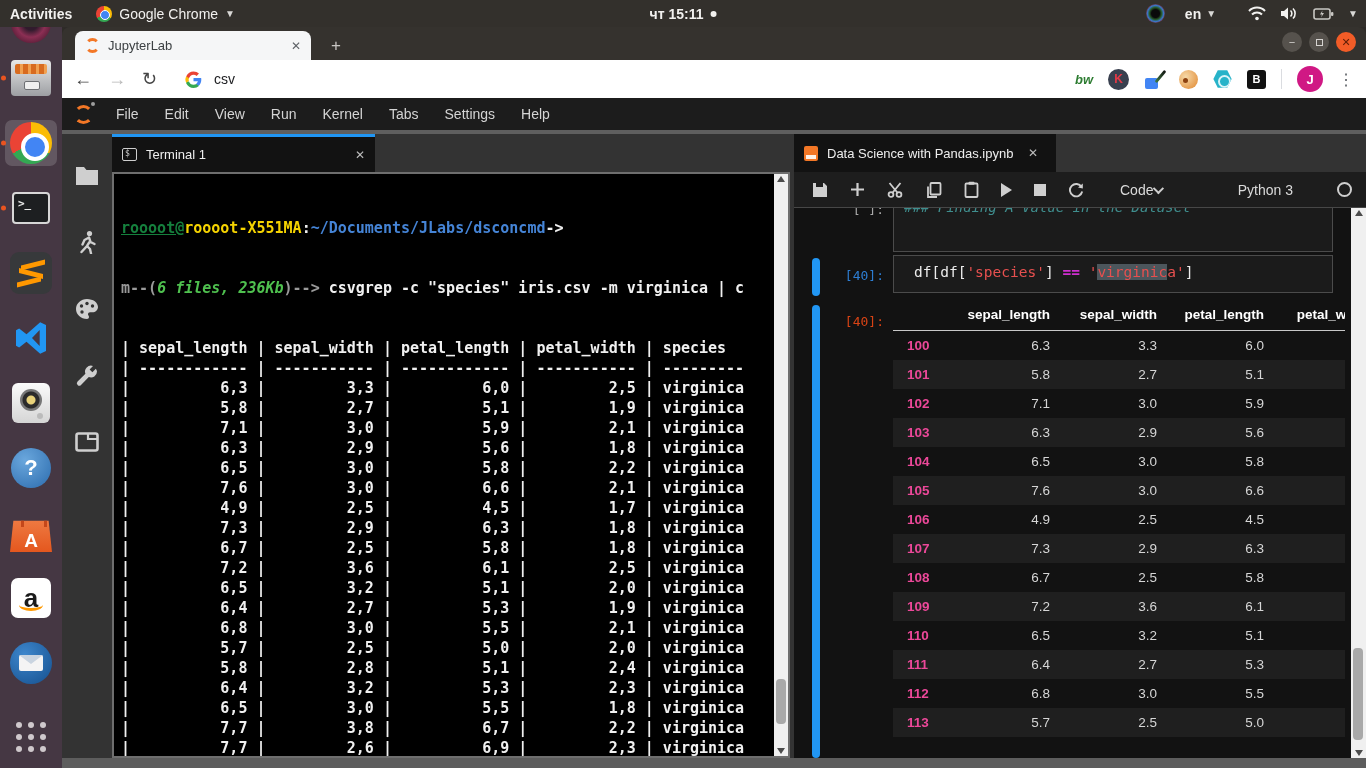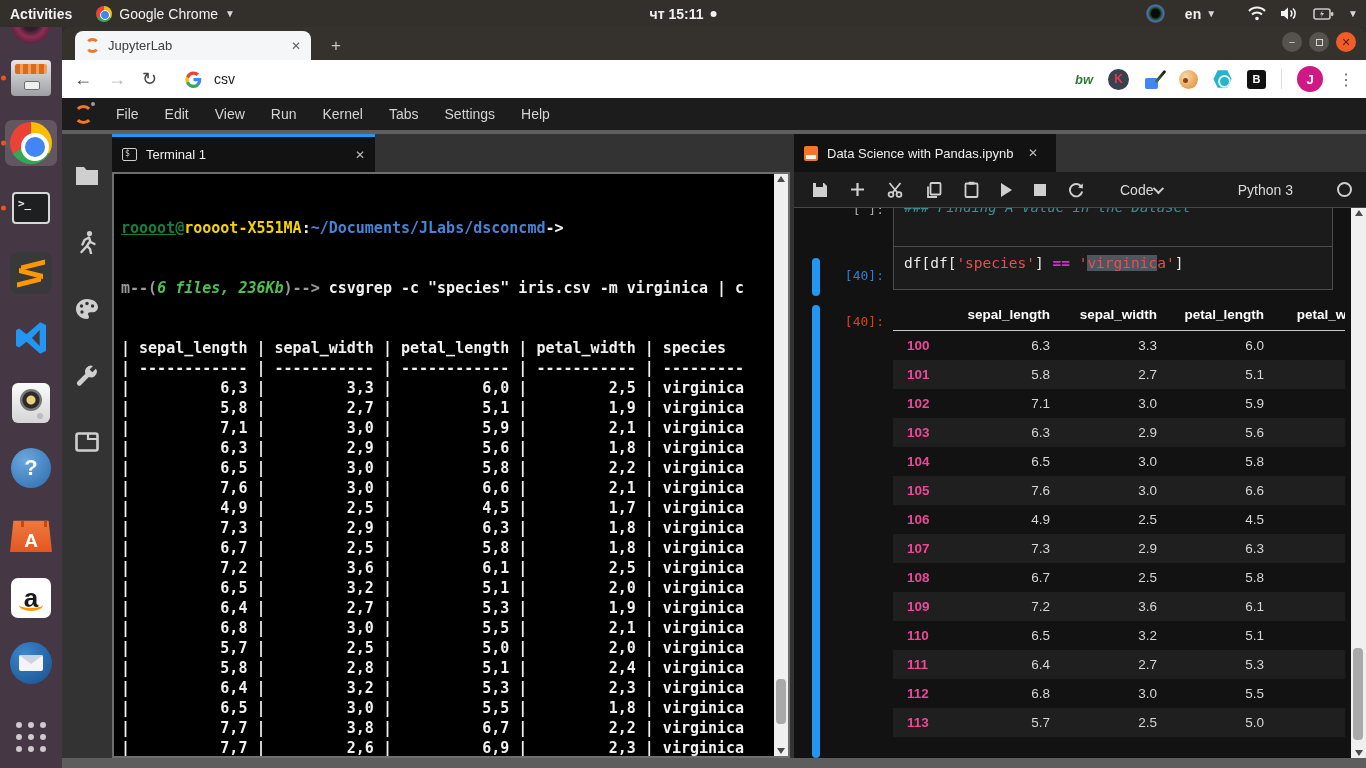--- a/index.html
+++ b/index.html
@@ -175,21 +175,21 @@
   .bar-in { top:50px; height:38px; }
   .bar-out { top:97px; height:453px; }
   .cell-box { position:absolute; left:99px; width:440px; background:#1b1b1b; border:1px solid #4b4b4b; }
   .cell0 { top:-2px; height:46px; border-top:none; overflow:hidden; }
   .comment-line { position:absolute; left:10px; top:-7px; font-family:"DejaVu Sans Mono",monospace;
      font-size:14px; font-style:italic; color:#3f8e8e; white-space:pre; }
   .prompt { position:absolute; font-family:"DejaVu Sans Mono",monospace; font-size:13px; width:56px; text-align:right; }
   .p-empty { left:34px; top:-6px; color:#a8a8a8; }
   .p-in { left:34px; top:60px; color:#2d7dd2; }
   .p-out { left:34px; top:106px; color:#d84315; }
-  .cell1 { top:38px; height:44px; padding:8px 10px; }
+  .cell1 { top:47px; height:38px; padding:8px 20px; }
   .code-line { font-family:"DejaVu Sans Mono",monospace; font-size:14.5px; white-space:pre; }
   .tok-plain { color:#ececec; } .tok-str { color:#e7504f; }
   .tok-op { color:#cf2fcf; font-weight:bold; } .tok-sel { background:#4c565c; }
   .df-wrap { position:absolute; left:99px; top:92px; width:452px; overflow:hidden; }
   table.df { border-collapse:collapse; font-size:13.5px; table-layout:fixed; width:490px; }
   table.df thead th { color:#fff; font-weight:bold; text-align:right; padding:7px 12px 8px 0;
      border-bottom:1px solid #c8c8c8; }
   table.df thead th.idx-h { width:62px; }
   table.df thead th:not(.idx-h) { width:107px; }
   table.df tbody th { color:#ec4899; font-weight:bold; text-align:left; padding:7px 0 7px 14px; }

